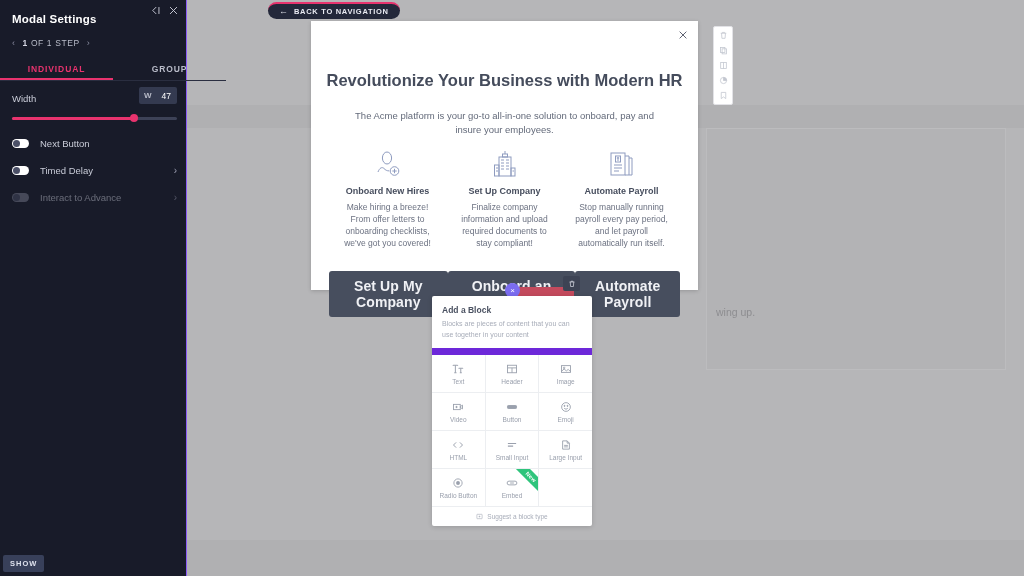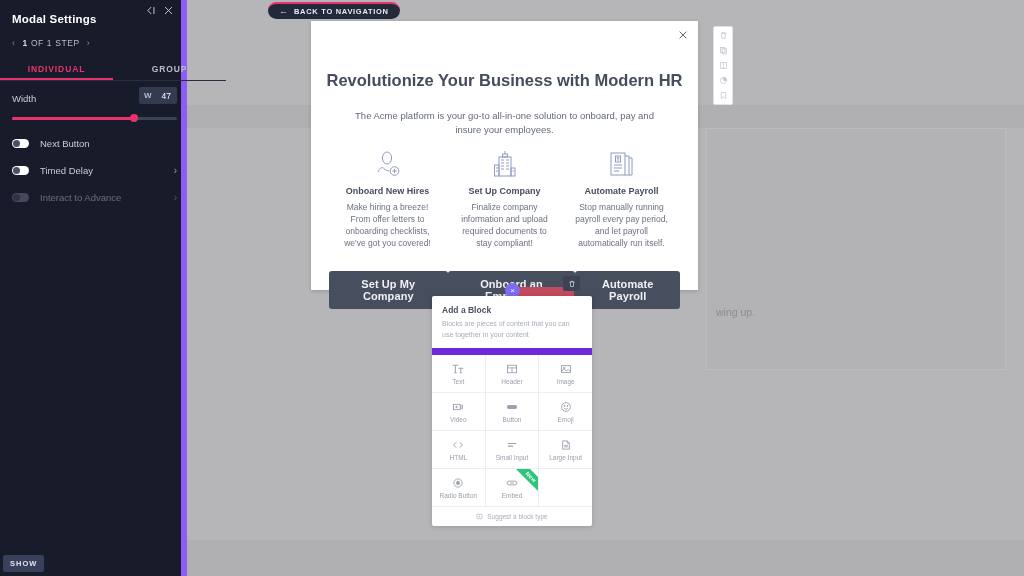--- a/index.html
+++ b/index.html
@@ -9,21 +9,21 @@
     background: #b6b6b8;
     position: relative;
     -webkit-font-smoothing: antialiased;
   }
 
   
   #sidebar {
     position: absolute; left: 0; top: 0;
     width: 187px; height: 576px;
     background: #181b29;
-    border-right: 6px solid #8b5cf6;
+    border-right: 1px solid #8b5cf6;
     z-index: 40;
   }
   #sidebar-topicons {
     position: absolute; right: 7px; top: 5px;
     display: flex; gap: 7px; align-items: center;
   }
   .sb-topicon { width: 11px; height: 11px; color: #c8cad6; cursor: pointer; display:block; }
   .sb-title {
     position: absolute; left: 12px; top: 13px;
     font-size: 11.5px; font-weight: bold; color: #ffffff;
@@ -142,21 +142,21 @@
   .col { flex: 1; text-align: center; padding: 0 10px; }
   .col .ic { height: 30px; display: flex; align-items: center; justify-content: center; color: #8e9bbf; }
   .col .ctitle { margin-top: 7px; font-size: 9px; font-weight: bold; color: #474e5e; }
   .col .cdesc  { margin-top: 5px; font-size: 8.5px; color: #6b7181; line-height: 1.42; }
   #btnrow {
     position: absolute; left: 18px; right: 18px; top: 250px;
     display: flex; justify-content: space-between;
   }
   .mbtn {
     background: #474e5e; color: #f0f1f5; border: none; border-radius: 3px;
-    font-family: inherit; font-size: 11px; font-weight: bold;
+    font-family: inherit; font-size: 14px; font-weight: bold;
     padding: 7px 12px; cursor: pointer; letter-spacing: .1px;
   }
 
   
   #elem-close {
     position: absolute; left: 505px; top: 283px; width: 15px; height: 15px;
     border-radius: 50%; background: #7b6cf0; color: #fff; z-index: 55;
     display:flex; align-items:center; justify-content:center; font-size: 8px; cursor: pointer;
   }
   #elem-trash {

